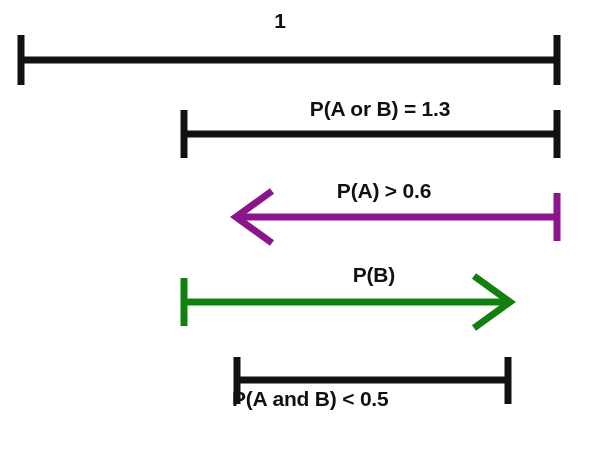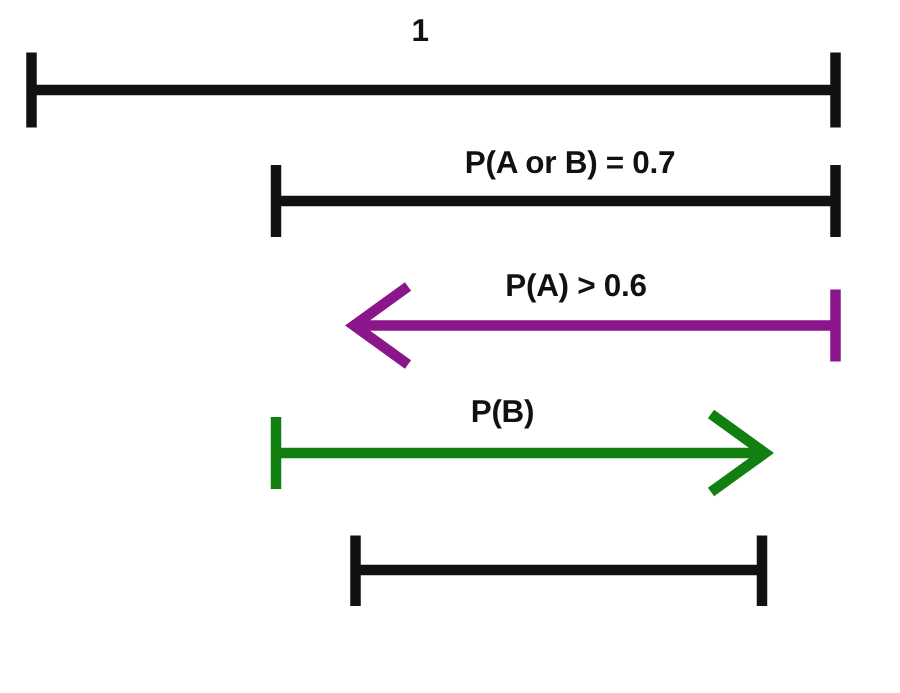--- a/index.html
+++ b/index.html
@@ -33,21 +33,21 @@
     font-size: 21px;
     line-height: 1;
     color: #111111;
     white-space: nowrap;
     text-align: center;
     letter-spacing: -0.2px;
   }
   .lbl-total   { left: 250px; top: 10px;  width: 60px; }
   .lbl-aorb    { left: 240px; top: 98px;  width: 280px; }
   .lbl-a       { left: 284px; top: 180px; width: 200px; }
-  .lbl-b       { left: 285px; top: 264px; width: 100px; }
+  .lbl-b       { left: 295px; top: 264px; width: 100px; text-align: right; }
   .lbl-aandb   { left: 232px; top: 388px; width: 280px; text-align: left; }
 </style>
 </head>
 <body>
 
 <div id="stage">
 
   <svg id="diagram-svg" viewBox="0 0 600 462" xmlns="http://www.w3.org/2000/svg">
 
     <g>
@@ -76,20 +76,21 @@
 
     <g>
       <line x1="237" y1="357" x2="237" y2="404" stroke="#111111" stroke-width="7"></line>
       <line x1="237" y1="380" x2="508" y2="380" stroke="#111111" stroke-width="7"></line>
       <line x1="508" y1="357" x2="508" y2="404" stroke="#111111" stroke-width="7"></line>
     </g>
   </svg>
 
   <div class="measure-label lbl-total">1</div>
 
-  <div class="measure-label lbl-aorb">P(A or B) = 0.7</div>
+  <div class="measure-label lbl-aorb">P(A or B) = 1.3</div>
 
   <div class="measure-label lbl-a">P(A) &gt; 0.6</div>
 
   <div class="measure-label lbl-b">P(B)</div>
 
+  <div class="measure-label lbl-aandb">P(A and B) &lt; 0.5</div>
 
 </div>
 
 </body></html>

